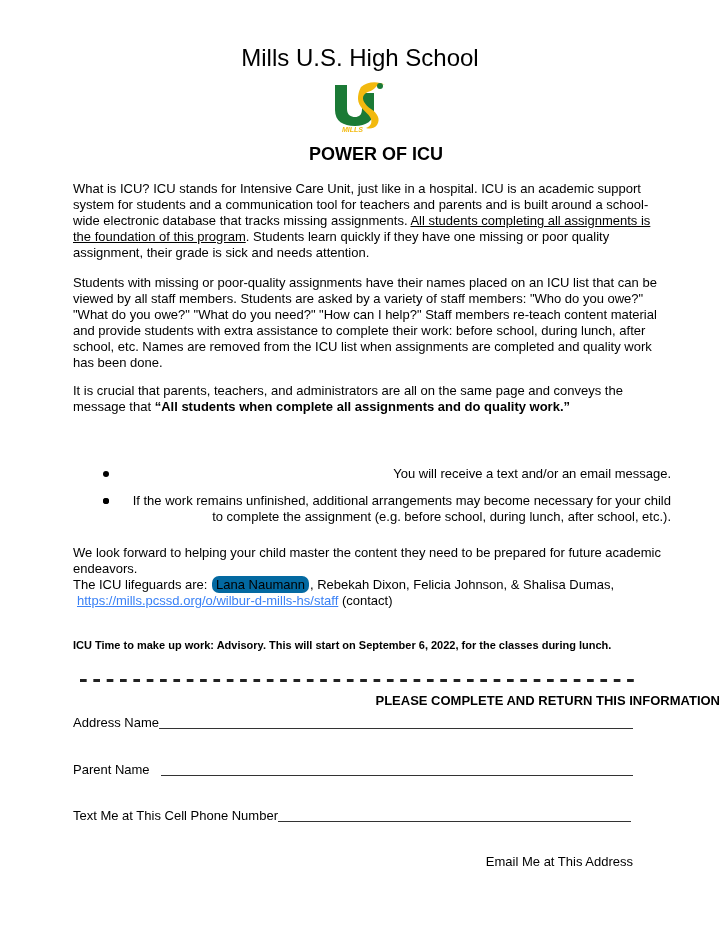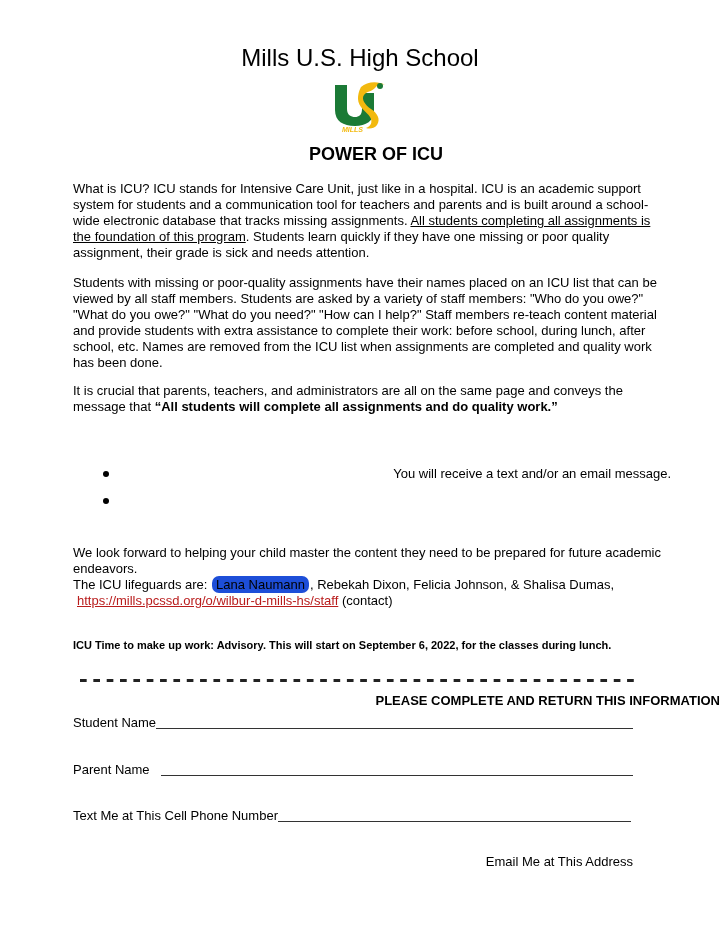--- a/index.html
+++ b/index.html
@@ -78,28 +78,28 @@
     .bullets .dot {
       position: absolute;
       left: 22px;
       top: 5px;
       width: 6px; height: 6px;
       border-radius: 50%;
       background: #000;
     }
     .p4 { top: 545px; }
     .chip {
-      background: #1d4ed8;
+      background: #0369a1;
       border-radius: 7px;
       padding: 1px 4px;
       margin: 0 1px;
       text-align: center;
     }
     .link {
-      color: #b91c1c;
+      color: #3b82f6;
       text-decoration: underline;
       margin-left: 4px;
     }
     .p5 {
       position: absolute;
       left: 73px;
       top: 639px;
       width: 590px;
       font-size: 11px;
       line-height: 13.5px;
@@ -163,37 +163,38 @@
 
     <text x="11" y="53" font-family="Liberation Sans, sans-serif" font-size="7" font-weight="bold" font-style="italic" fill="#f2b90f">MILLS</text>
   </svg>
 
   <div class="heading">POWER OF ICU</div>
 
   <p class="para p1"><span>What is ICU?  ICU stands for Intensive Care Unit, just like in a hospital.  ICU is an academic support system for students and a communication tool for teachers and parents and is built around a school-wide electronic database that tracks missing assignments.  </span><span class="u">All students completing all assignments is the foundation of this program</span><span>.  Students learn quickly if they have one missing or poor quality assignment, their grade is sick and needs attention.</span></p>
 
   <p class="para p2">Students with missing or poor-quality assignments have their names placed on an ICU list that can be viewed by all staff members.  Students are asked by a variety of staff members: "Who do you owe?"  "What do you owe?"  "What do you need?"  "How can I help?"  Staff members re-teach content material and provide students with extra assistance to complete their work: before school, during lunch, after school, etc.  Names are removed from the ICU list when assignments are completed and quality work has been done.</p>
 
-  <p class="para p3"><span>It is crucial that parents, teachers, and administrators are all on the same page and conveys the message that </span><span class="b">“All students will complete all assignments and do quality work.”</span><br></p>
+  <p class="para p3"><span>It is crucial that parents, teachers, and administrators are all on the same page and conveys the message that </span><span class="b">“All students when complete all assignments and do quality work.”</span><br></p>
 
   <ul class="bullets">
     <li><span class="dot"></span><span>You will receive a text and/or an email message.</span></li>
     <li><span class="dot"></span></li>
+    <li><span class="dot"></span><span>If the work remains unfinished, additional arrangements may become necessary for your child to complete the assignment (e.g. before school, during lunch, after school, etc.).</span></li>
   </ul>
 
   <p class="para p4"><span>We look forward to helping your child master the content they need to be prepared for future academic endeavors.</span><br><span>The ICU lifeguards are: </span><span class="chip">Lana Naumann</span><span>, Rebekah Dixon, Felicia Johnson, &amp; Shalisa Dumas,</span><br><a class="link">https://mills.pcssd.org/o/wilbur-d-mills-hs/staff</a><span> (contact)</span></p>
 
   <p class="p5">ICU Time to make up work: Advisory.  This will start on September 6, 2022, for the classes during lunch.</p>
 
   <div class="dashline"></div>
 
   <div class="return-title">PLEASE COMPLETE AND RETURN THIS INFORMATION</div>
 
   <div class="form-row r1">
-    <span class="label">Student Name</span>
+    <span class="label">Address Name</span>
     <span class="blank"></span>
   </div>
 
   <div class="form-row r2">
     <span class="label">Parent Name</span>
     <span class="blank"></span>
   </div>
 
   <div class="form-row r3">
     <span class="label">Text Me at This Cell Phone Number</span>

